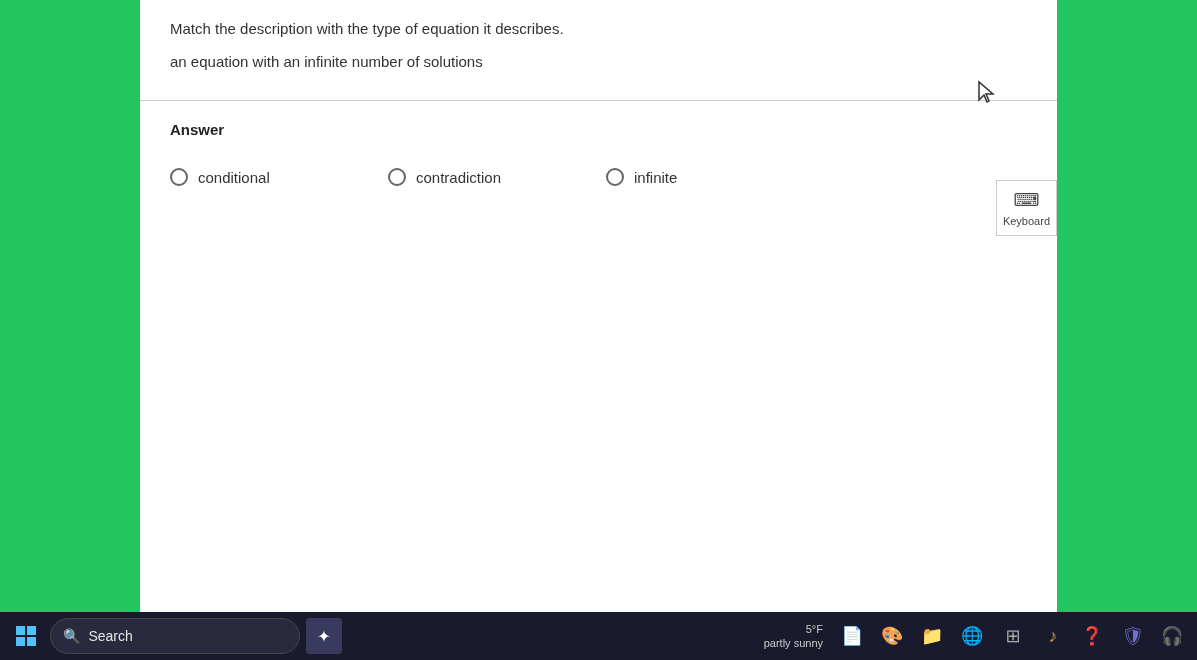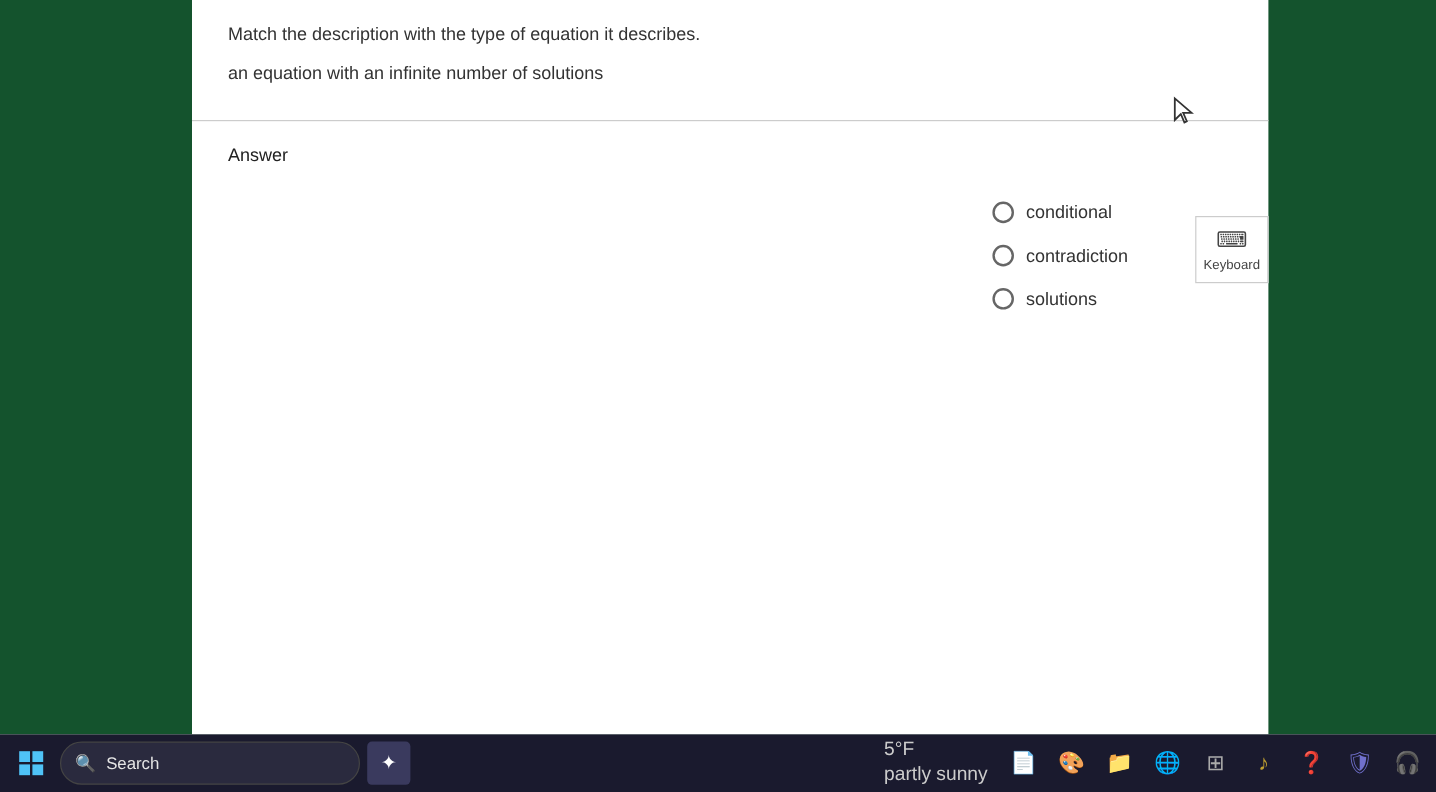--- a/index.html
+++ b/index.html
@@ -9,25 +9,24 @@
       overflow: hidden;
       font-family: 'Segoe UI', Arial, sans-serif;
       background: #e8e8e8;
       display: flex;
       flex-direction: column;
     }
 
     
     .main-content {
       flex: 1;
-      background: #14532d;
+      background: #22c55e;
       display: flex;
       flex-direction: column;
       position: relative;
-      padding-left: 20px;
     }
 
     
     .card {
       background: #ffffff;
       margin: 0 140px 0 140px;
       flex: 1;
       display: flex;
       flex-direction: column;
       position: relative;
@@ -64,30 +63,30 @@
     }
 
     
     .answer-section {
       padding: 20px 30px;
       flex: 1;
     }
 
     .answer-label {
       font-size: 15px;
-      font-weight: normal;
+      font-weight: bold;
       color: #222222;
       margin-bottom: 30px;
     }
 
     
     .options-container {
       display: flex;
-      flex-direction: column;
-      align-items: flex-end;
+      flex-direction: row;
+      align-items: flex-start;
       gap: 18px;
       margin-top: 20px;
     }
 
     .option-item {
       display: flex;
       align-items: center;
       gap: 10px;
       cursor: pointer;
       width: 200px;
@@ -222,22 +221,22 @@
 
     .taskbar-icon.folder { color: #f0c040; }
     .taskbar-icon.edge { color: #2090f0; }
     .taskbar-icon.grid { color: #aaaaaa; }
     .taskbar-icon.help { color: #f0d040; }
     .taskbar-icon.shield { color: #7070cc; }
     .taskbar-icon.headphone { color: #e06060; }
 
     .weather-info {
       color: #cccccc;
-      font-size: 16px;
-      text-align: left;
+      font-size: 11px;
+      text-align: right;
       line-height: 1.3;
       margin-right: 6px;
     }
   </style>
 </head>
 <body>
 
 <div class="main-content">
   <div class="card">
 
@@ -267,21 +266,21 @@
           <span class="option-label">conditional</span>
         </div>
 
         <div class="option-item">
           <div class="radio-circle"></div>
           <span class="option-label">contradiction</span>
         </div>
 
         <div class="option-item">
           <div class="radio-circle"></div>
-          <span class="option-label">solutions</span>
+          <span class="option-label">infinite</span>
         </div>
 
 
       </div>
     </div>
 
   </div>
 </div>
 
 <div class="taskbar">

